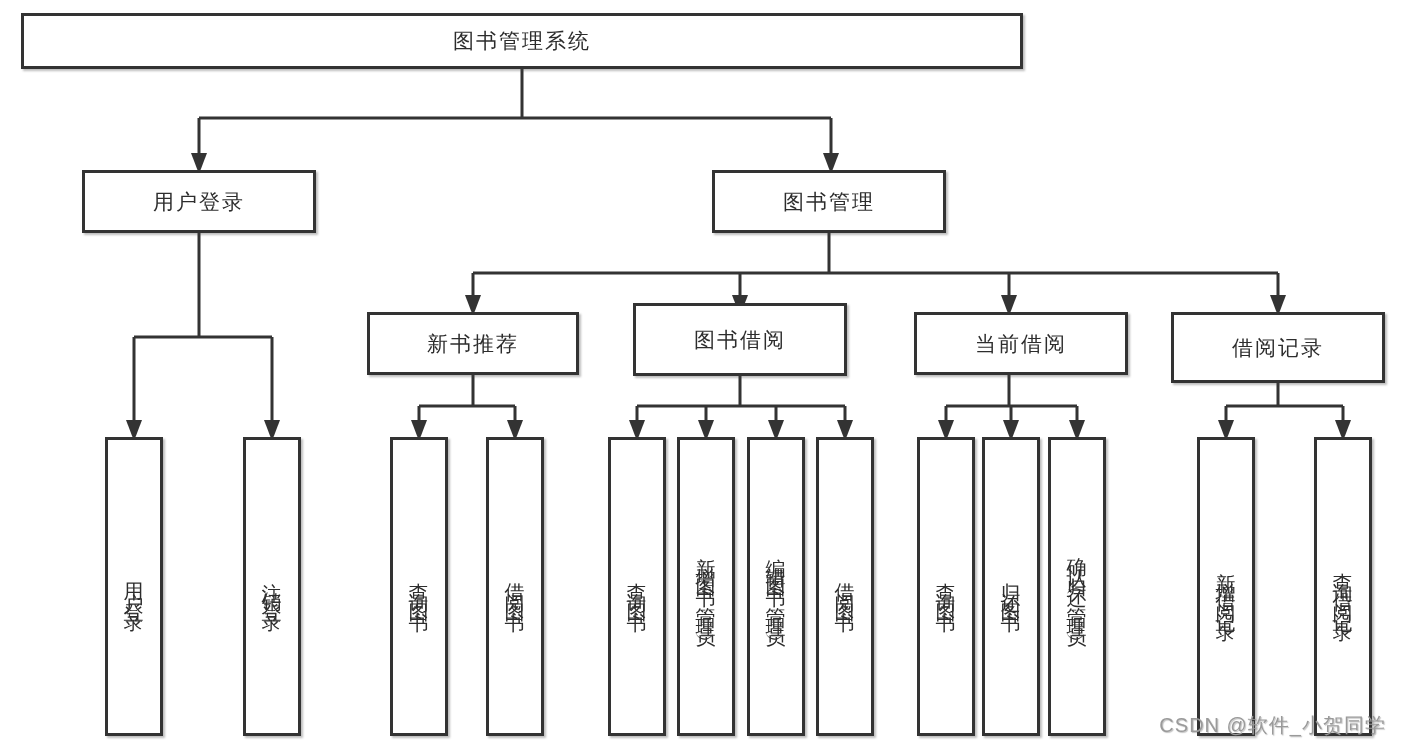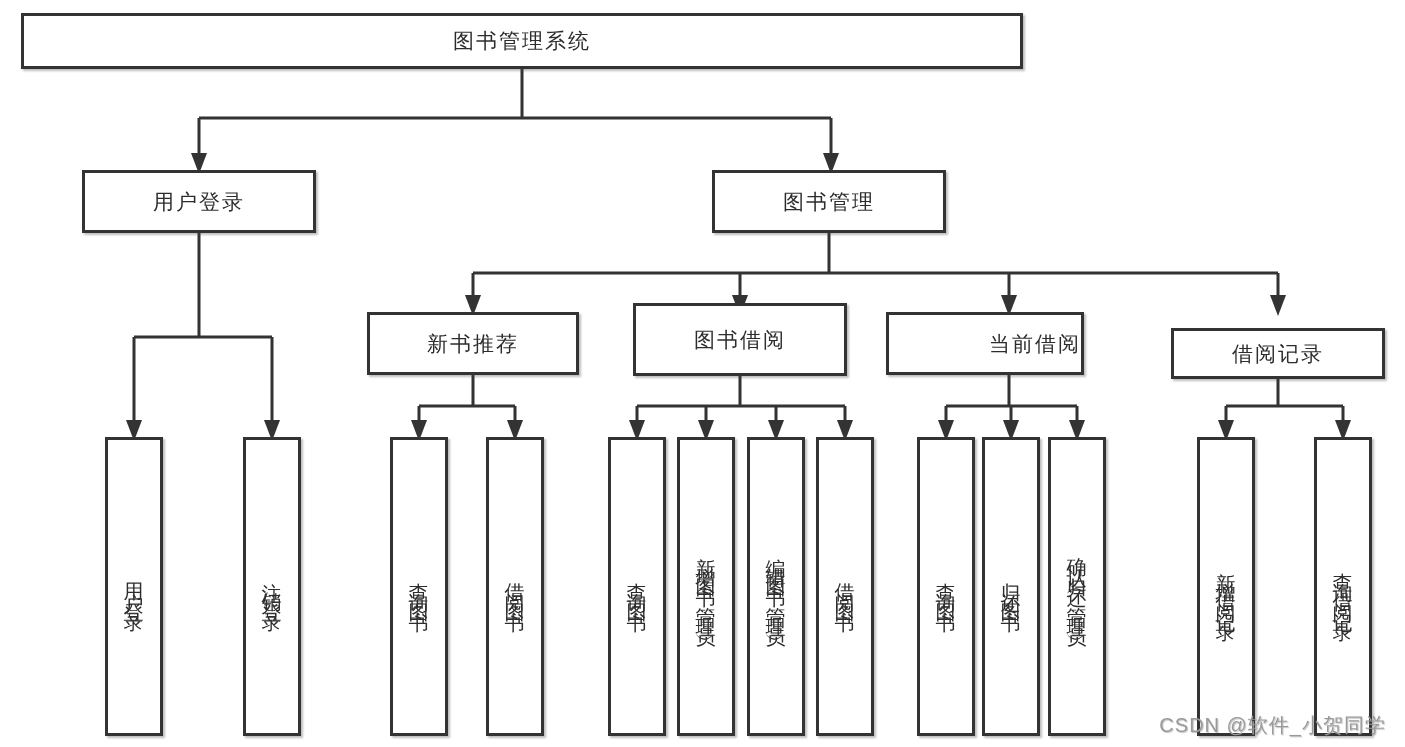--- a/index.html
+++ b/index.html
@@ -48,22 +48,22 @@
     white-space: nowrap;
   }
   
   .n-root   { left: 21px;  top: 13px;  width: 1002px; height: 56px; }
   
   .n-login  { left: 82px;  top: 170px; width: 234px;  height: 63px; }
   .n-mgmt   { left: 712px; top: 170px; width: 234px;  height: 63px; }
   
   .n-rec    { left: 367px; top: 312px; width: 212px;  height: 63px; }
   .n-borrow { left: 633px; top: 303px; width: 214px;  height: 73px; }
-  .n-cur    { left: 886px; top: 312px; width: 198px;  height: 63px; justify-content: flex-end; }
-  .n-rc     { left: 1171px;top: 312px; width: 214px;  height: 51px; margin-top: 16px; }
+  .n-cur    { left: 914px; top: 312px; width: 214px;  height: 63px; }
+  .n-rc     { left: 1171px;top: 312px; width: 214px;  height: 71px; }
   
   .leaf { top: 437px; width: 58px; height: 299px; }
   .x105  { left: 105px; }  .x243  { left: 243px; }
   .x390  { left: 390px; }  .x486  { left: 486px; }
   .x608  { left: 608px; }  .x677  { left: 677px; }
   .x747  { left: 747px; }  .x816  { left: 816px; }
   .x917  { left: 917px; }  .x982  { left: 982px; }
   .x1048 { left: 1048px; }
   .x1197 { left: 1197px; } .x1314 { left: 1314px; }
 

